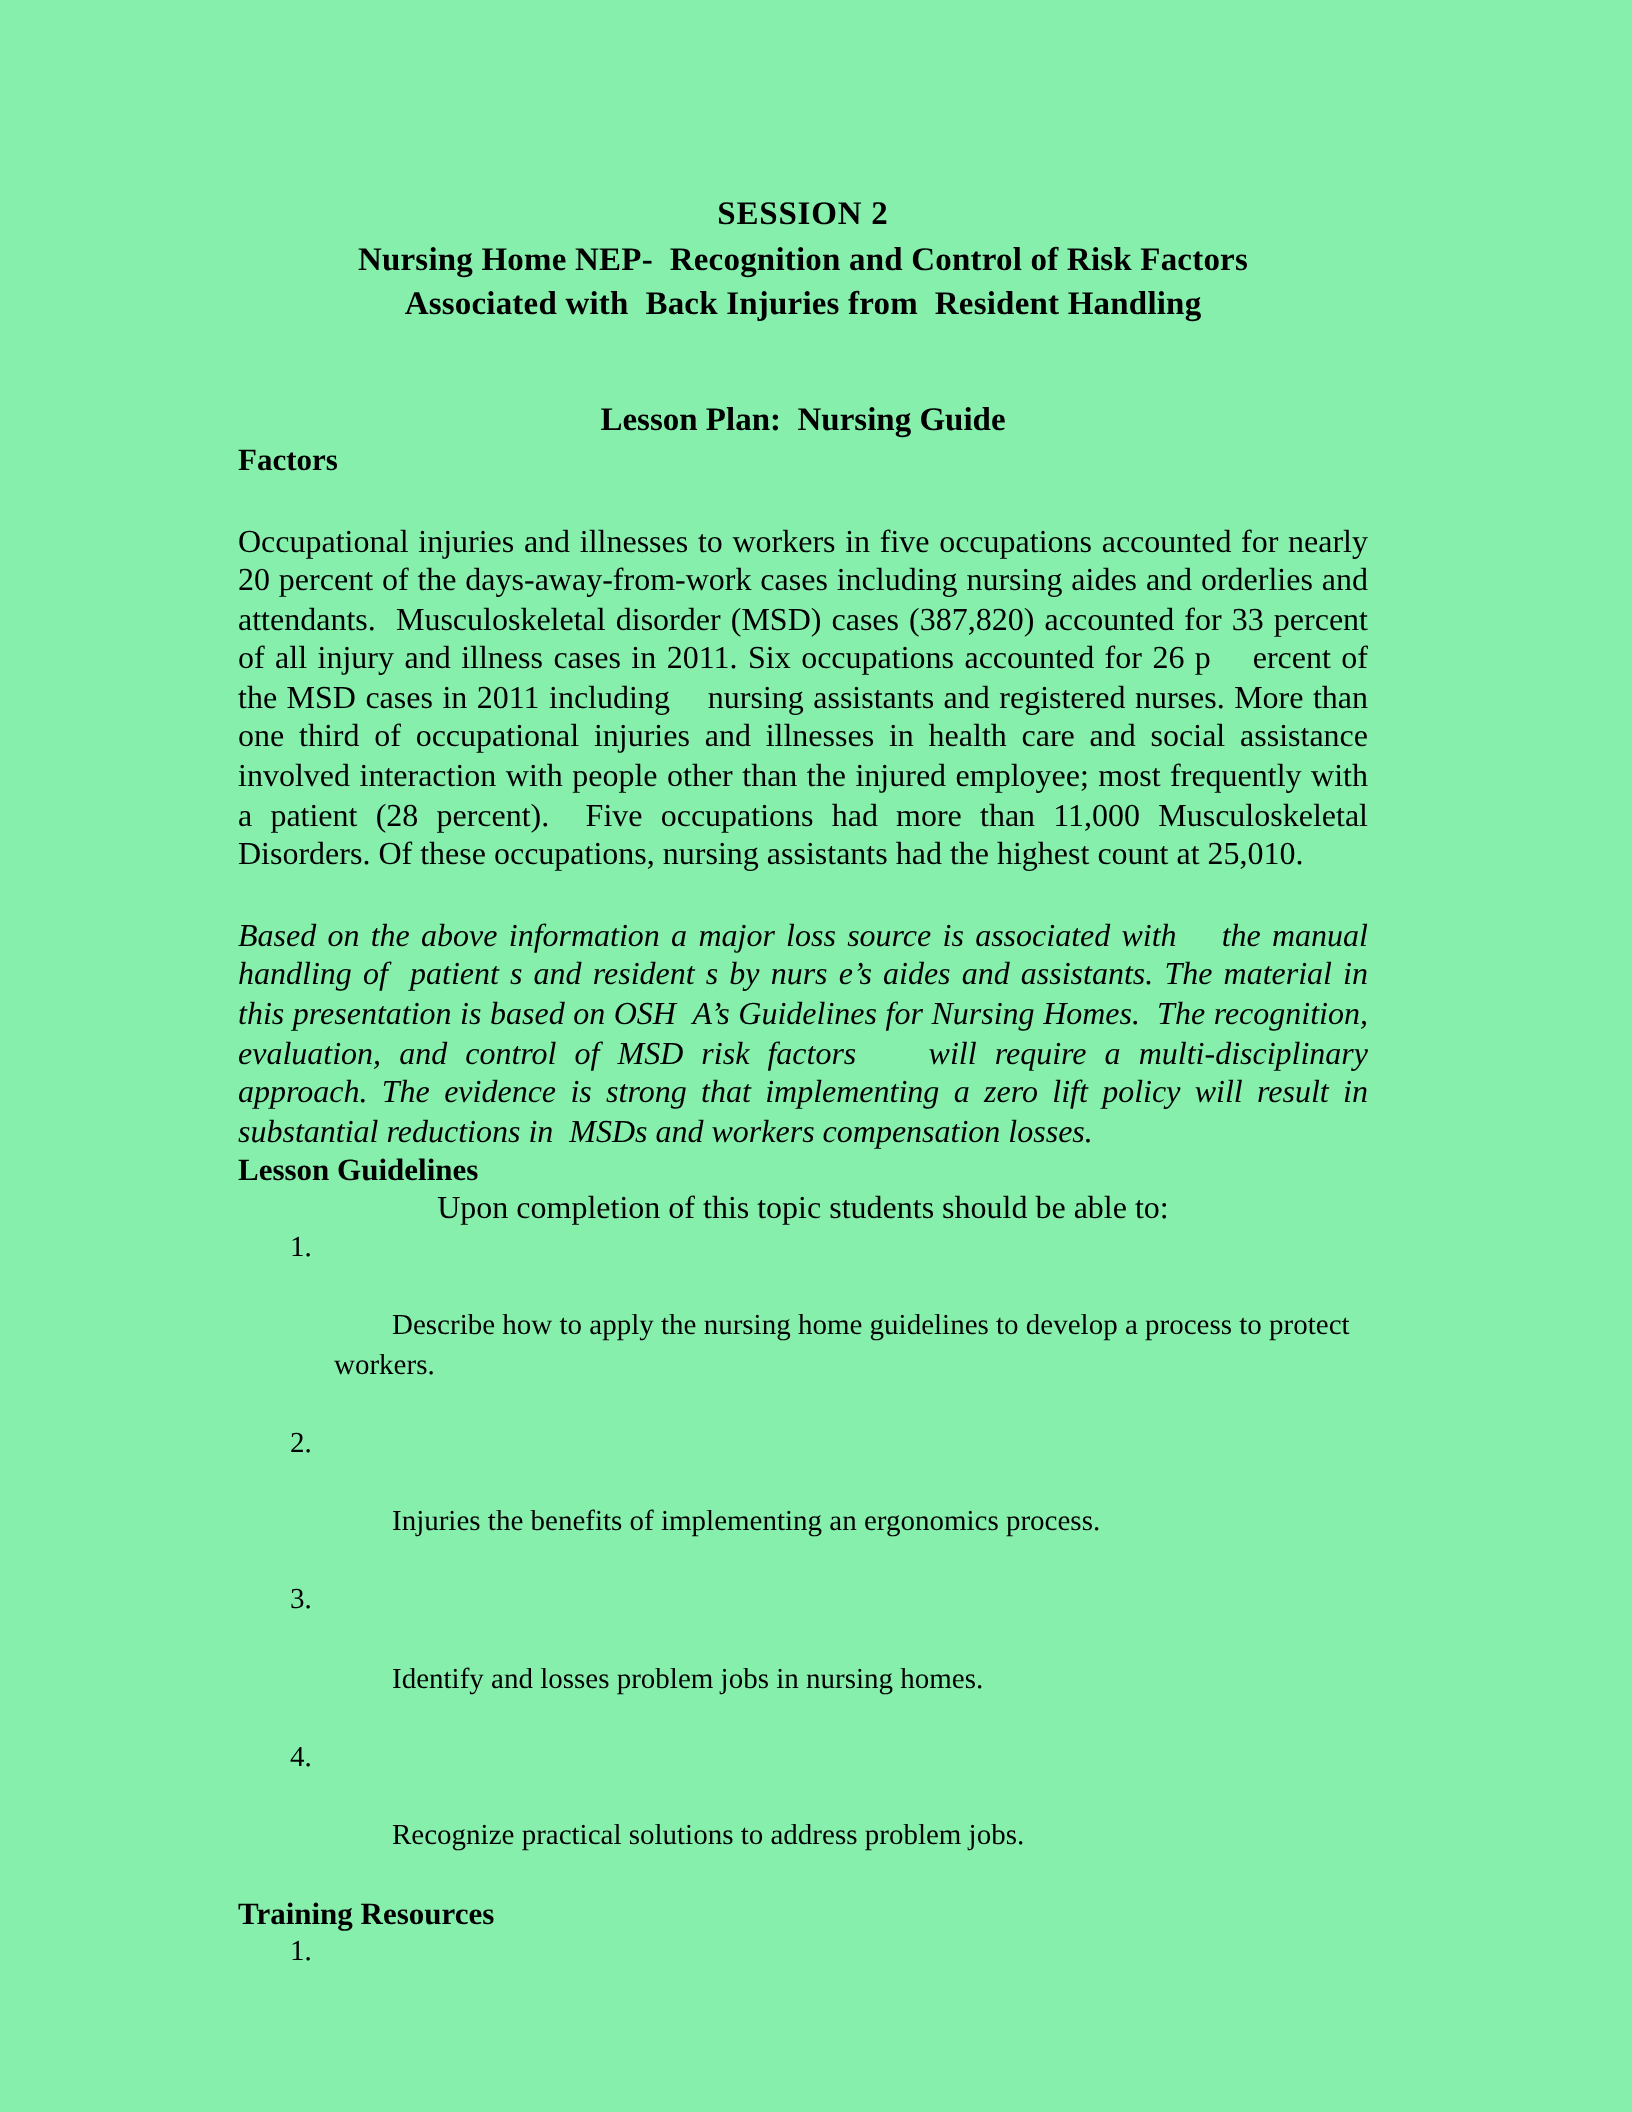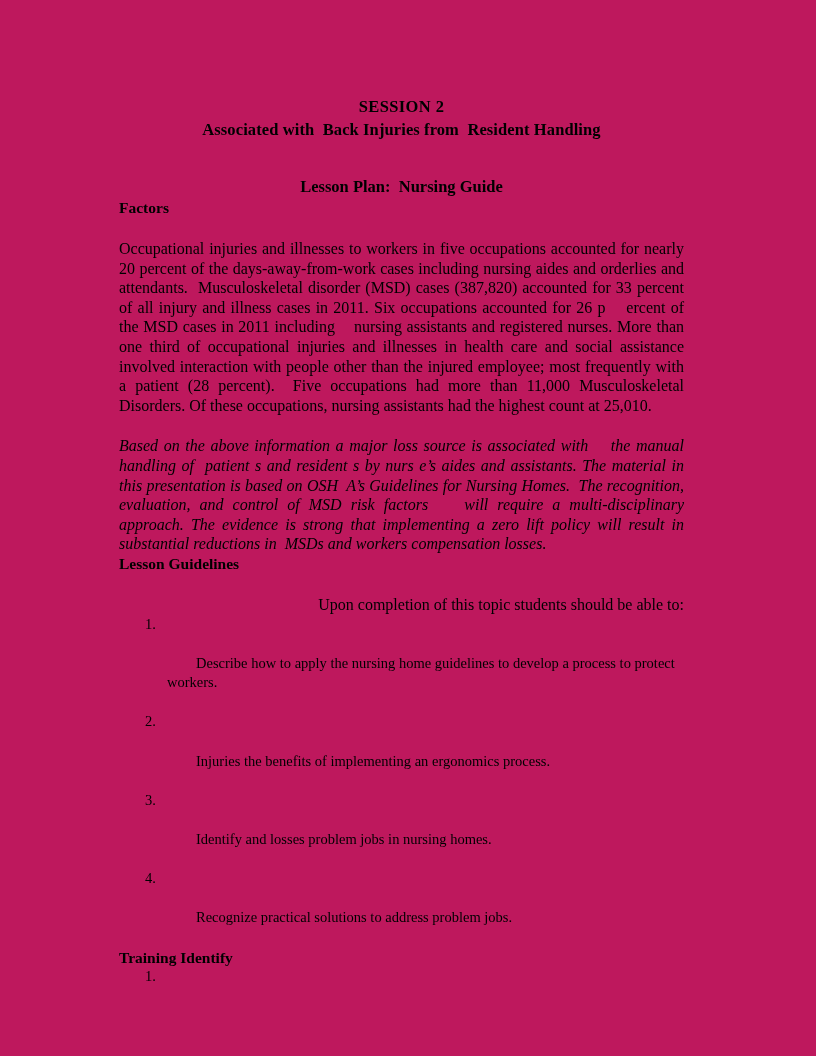--- a/index.html
+++ b/index.html
@@ -9,21 +9,21 @@
     background: #ffffff;
   }
   body {
     font-family: "Liberation Serif", "DejaVu Serif", serif;
     color: #000000;
   }
   .page {
     position: relative;
     width: 816px;
     height: 1056px;
-    background: #be185d;
+    background: #86efac;
     overflow: hidden;
     box-sizing: border-box;
   }
   .content {
     position: absolute;
     left: 119px;
     top: 0;
     width: 565px;
   }
 
@@ -67,21 +67,21 @@
   p.body-text {
     font-size: 16px;
     line-height: 19.6px;
     margin: 0;
     padding: 0;
     text-align: justify;
     white-space: pre-wrap;
   }
   p.p-overview-1 { margin-top: 22px; }
   p.p-overview-2 { margin-top: 21px; font-style: italic; }
-  p.p-upon       { margin-top: 22px; text-align: right; }
+  p.p-upon       { text-align: center; }
 
   
   ol.num-list {
     margin: 0;
     padding: 0;
     list-style: none;
     font-size: 14.5px;
     line-height: 19.6px;
   }
   ol.num-list li {
@@ -100,20 +100,21 @@
   .list-resources  { margin-top: 19px; }
 </style>
 </head>
 <body>
 
 <div class="page">
   <div class="content">
 
     <div class="title-block">
       <div class="doc-title-line session">SESSION 2</div>
+      <div class="doc-title-line">Nursing Home NEP-  Recognition and Control of Risk Factors</div>
       <div class="doc-title-line">Associated with  Back Injuries from  Resident Handling</div>
     </div>
 
     <div class="subtitle">Lesson Plan:  Nursing Guide</div>
 
     <h2 class="section-heading h-overview">Factors</h2>
     <p class="body-text p-overview-1">Occupational injuries and illnesses to workers in five occupations accounted for nearly 20 percent of the days-away-from-work cases including nursing aides and orderlies and attendants.  Musculoskeletal disorder (MSD) cases (387,820) accounted for 33 percent of all injury and illness cases in 2011. Six occupations accounted for 26 p    ercent of the MSD cases in 2011 including    nursing assistants and registered nurses. More than one third of occupational injuries and illnesses in health care and social assistance involved interaction with people other than the injured employee; most frequently with a patient (28 percent).  Five occupations had more than 11,000 Musculoskeletal Disorders. Of these occupations, nursing assistants had the highest count at 25,010.</p>
     <p class="body-text p-overview-2">Based on the above information a major loss source is associated with    the manual handling of  patient s and resident s by nurs e’s aides and assistants. The material in this presentation is based on OSH  A’s Guidelines for Nursing Homes.  The recognition, evaluation, and control of MSD risk factors    will require a multi-disciplinary approach. The evidence is strong that implementing a zero lift policy will result in substantial reductions in  MSDs and workers compensation losses.</p>
 
     <h2 class="section-heading h-objectives">Lesson Guidelines</h2>
@@ -130,21 +131,21 @@
       <li>
         <span class="num">3.</span>
         <span>Identify and losses problem jobs in nursing homes.</span>
       </li>
       <li>
         <span class="num">4.</span>
         <span>Recognize practical solutions to address problem jobs.</span>
       </li>
     </ol>
 
-    <h2 class="section-heading h-resources">Training Identify</h2>
+    <h2 class="section-heading h-resources">Training Resources</h2>
     <ol class="num-list list-resources">
       <li>
         <span class="num">1.</span>
       </li>
     </ol>
 
   </div>
 </div>
 
 </body></html>

